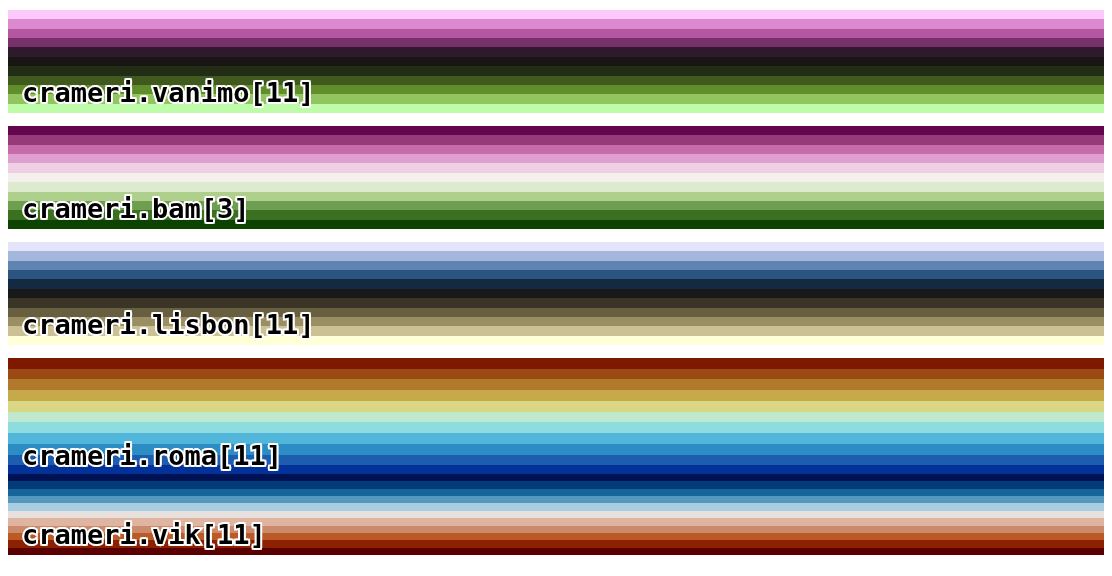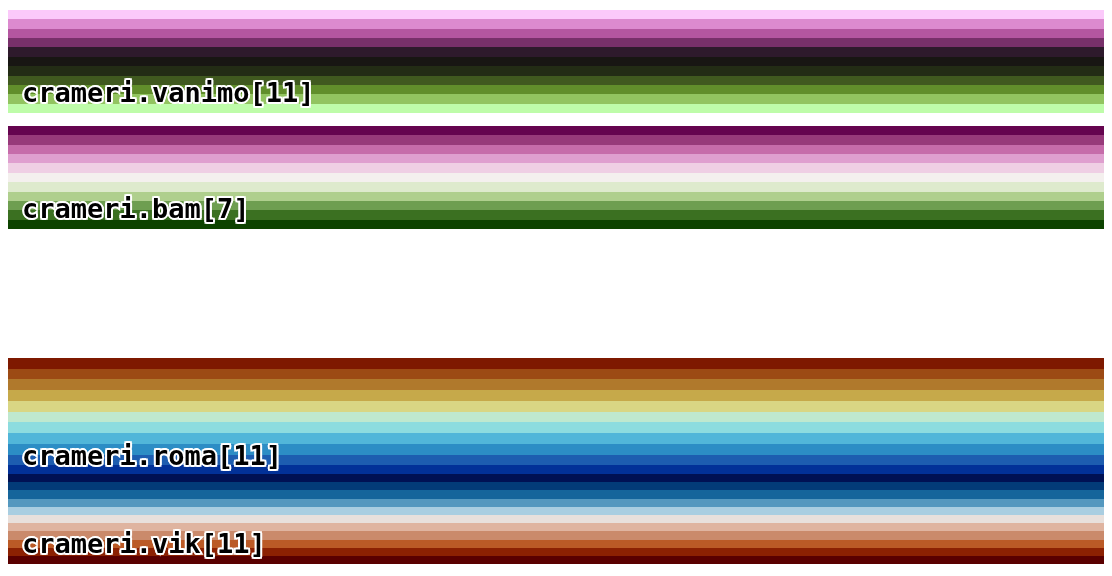--- a/index.html
+++ b/index.html
@@ -74,37 +74,51 @@
       <div class="swatch" style="background: rgb(151, 58, 122);"></div>
       <div class="swatch" style="background: rgb(198, 108, 170);"></div>
       <div class="swatch" style="background: rgb(223, 159, 207);"></div>
       <div class="swatch" style="background: rgb(239, 207, 228);"></div>
       <div class="swatch" style="background: rgb(244, 240, 238);"></div>
       <div class="swatch" style="background: rgb(222, 234, 205);"></div>
       <div class="swatch" style="background: rgb(175, 207, 141);"></div>
       <div class="swatch" style="background: rgb(110, 158, 80);"></div>
       <div class="swatch" style="background: rgb(59, 112, 33);"></div>
       <div class="swatch" style="background: rgb(13, 67, 0);"></div>
-      <div class="palette-label">crameri.bam[7]</div>
+      <div class="palette-label">crameri.bam[3]</div>
+    </div>
+    <div class="palette-row" style="top: 242px; height: 103px; left: 8px; width: 1096px;">
+      <div class="swatch" style="background: rgb(227, 227, 250);"></div>
+      <div class="swatch" style="background: rgb(163, 183, 218);"></div>
+      <div class="swatch" style="background: rgb(95, 132, 178);"></div>
+      <div class="swatch" style="background: rgb(43, 84, 128);"></div>
+      <div class="swatch" style="background: rgb(20, 42, 65);"></div>
+      <div class="swatch" style="background: rgb(25, 25, 25);"></div>
+      <div class="swatch" style="background: rgb(58, 53, 39);"></div>
+      <div class="swatch" style="background: rgb(103, 95, 63);"></div>
+      <div class="swatch" style="background: rgb(154, 143, 98);"></div>
+      <div class="swatch" style="background: rgb(203, 193, 149);"></div>
+      <div class="swatch" style="background: rgb(255, 255, 216);"></div>
+      <div class="palette-label">crameri.lisbon[11]</div>
     </div>
     <div class="palette-row" style="top: 358px; height: 118px; left: 8px; width: 1096px;">
       <div class="swatch" style="background: rgb(126, 25, 0);"></div>
       <div class="swatch" style="background: rgb(156, 74, 20);"></div>
       <div class="swatch" style="background: rgb(176, 121, 44);"></div>
       <div class="swatch" style="background: rgb(198, 169, 74);"></div>
       <div class="swatch" style="background: rgb(217, 214, 132);"></div>
       <div class="swatch" style="background: rgb(191, 232, 207);"></div>
       <div class="swatch" style="background: rgb(141, 220, 223);"></div>
       <div class="swatch" style="background: rgb(81, 182, 217);"></div>
       <div class="swatch" style="background: rgb(44, 141, 197);"></div>
       <div class="swatch" style="background: rgb(29, 93, 176);"></div>
       <div class="swatch" style="background: rgb(2, 49, 152);"></div>
       <div class="palette-label">crameri.roma[11]</div>
     </div>
-    <div class="palette-row" style="top: 474px; height: 90px; left: 8px; width: 1096px;">
+    <div class="palette-row" style="top: 474px; height: 81px; left: 8px; width: 1096px;">
       <div class="swatch" style="background: rgb(0, 17, 84);"></div>
       <div class="swatch" style="background: rgb(3, 59, 120);"></div>
       <div class="swatch" style="background: rgb(21, 101, 155);"></div>
       <div class="swatch" style="background: rgb(84, 152, 191);"></div>
       <div class="swatch" style="background: rgb(169, 206, 225);"></div>
       <div class="swatch" style="background: rgb(232, 224, 220);"></div>
       <div class="swatch" style="background: rgb(223, 180, 160);"></div>
       <div class="swatch" style="background: rgb(202, 138, 107);"></div>
       <div class="swatch" style="background: rgb(187, 90, 38);"></div>
       <div class="swatch" style="background: rgb(140, 33, 2);"></div>

